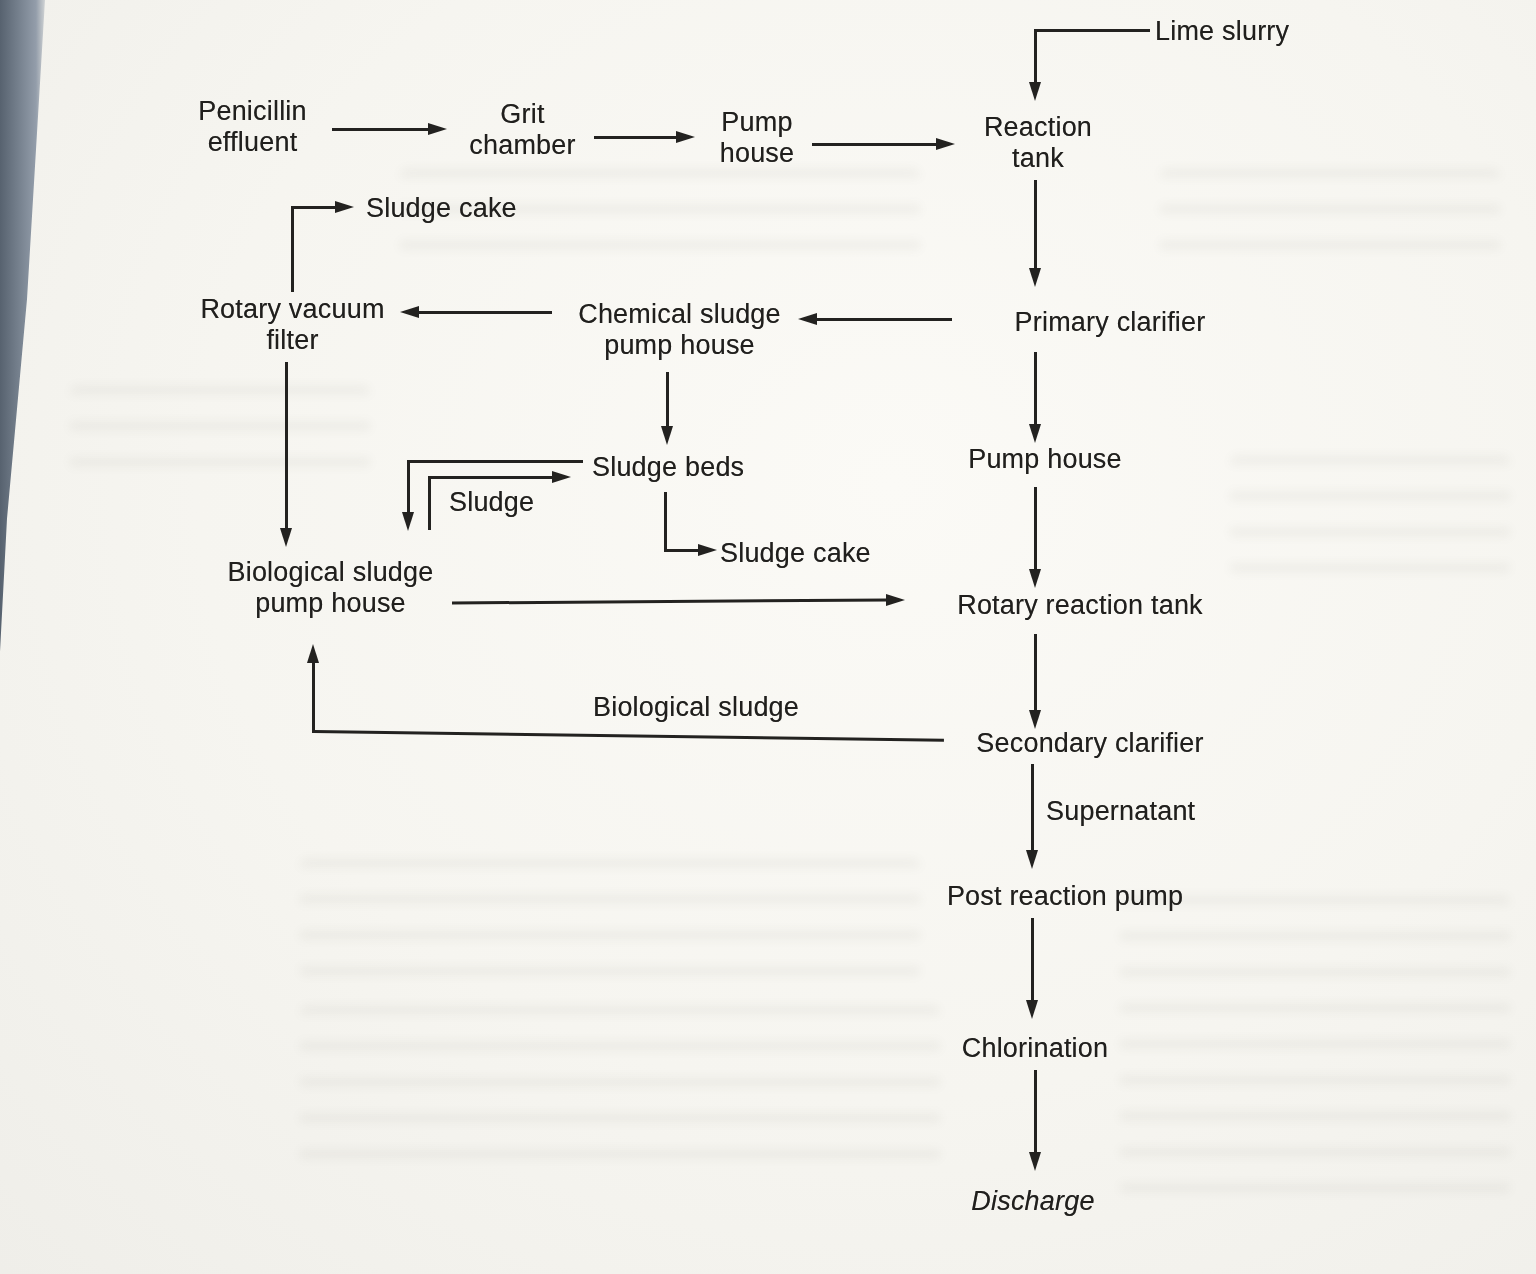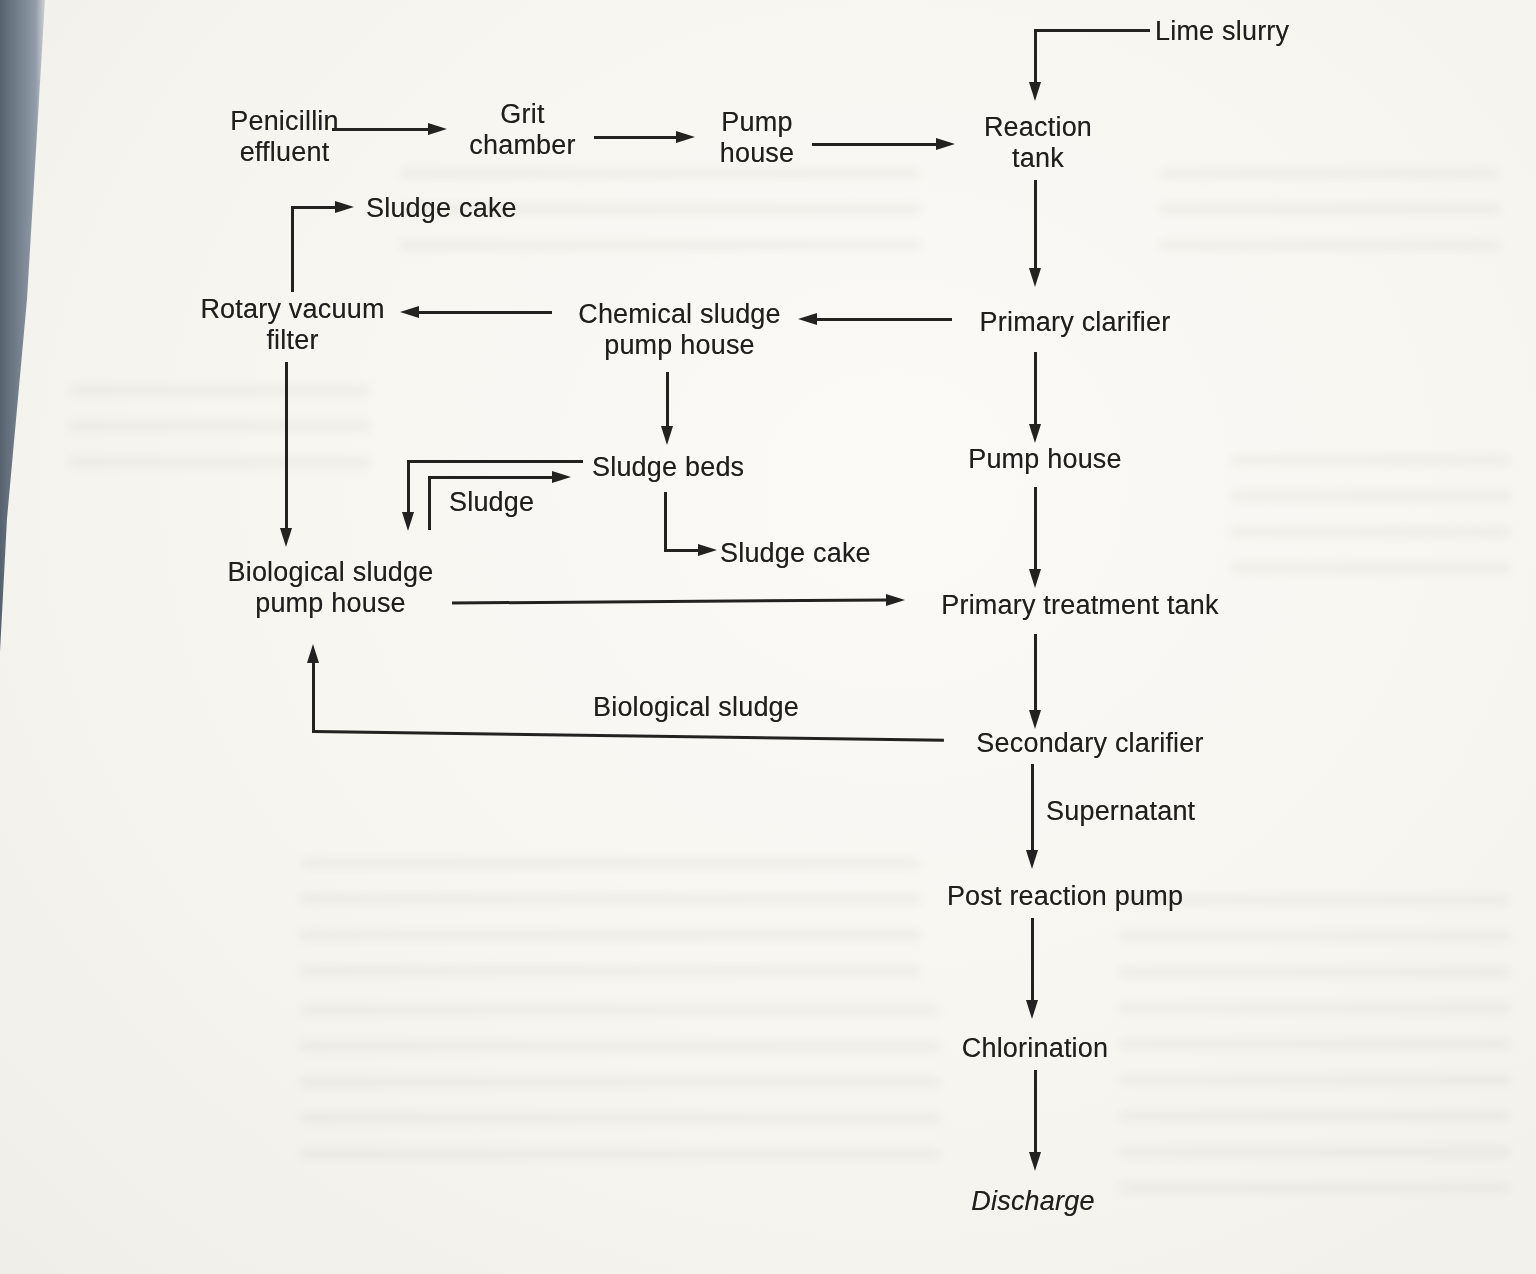--- a/index.html
+++ b/index.html
@@ -46,41 +46,41 @@
   <div class="ghost" style="left:400px;top:168px;width:520px;height:104px;"></div>
   <div class="ghost" style="left:1160px;top:168px;width:340px;height:104px;"></div>
   <div class="ghost" style="left:70px;top:385px;width:300px;height:100px;"></div>
   <div class="ghost" style="left:1230px;top:455px;width:280px;height:120px;"></div>
   <div class="ghost" style="left:300px;top:858px;width:620px;height:120px;"></div>
   <div class="ghost" style="left:1120px;top:895px;width:390px;height:300px;"></div>
   <div class="ghost" style="left:300px;top:1005px;width:640px;height:180px;"></div>
 
   <div>
 
-    <div class="node" style="left:212px;top:96px;width:145px;margin-top:10px;">Penicillin effluent</div>
+    <div class="node" style="left:180px;top:96px;width:145px;">Penicillin effluent</div>
     <div class="node" style="left:455px;top:99px;width:135px;">Grit chamber</div>
     <div class="node" style="left:703px;top:107px;width:108px;">Pump house</div>
     <div class="node" style="left:962px;top:112px;width:152px;">Reaction tank</div>
     <div class="node nw la" style="left:1155px;top:16px;">Lime slurry</div>
 
     <div class="ln h" style="left:332px;top:128px;width:98px;"></div>
     <div class="ah r" style="left:428px;top:123px;"></div>
     <div class="ln h" style="left:594px;top:136px;width:84px;"></div>
     <div class="ah r" style="left:676px;top:131px;"></div>
     <div class="ln h" style="left:812px;top:143px;width:126px;"></div>
     <div class="ah r" style="left:936px;top:138px;"></div>
 
     <div class="ln h" style="left:1036px;top:29px;width:114px;"></div>
     <div class="ln v" style="left:1034px;top:29px;height:55px;"></div>
     <div class="ah d" style="left:1029px;top:82px;"></div>
 
     <div class="ln v" style="left:1034px;top:180px;height:90px;"></div>
     <div class="ah d" style="left:1029px;top:268px;"></div>
 
-    <div class="node nw" style="left:955px;top:307px;width:240px;">Primary clarifier</div>
+    <div class="node nw" style="left:990px;top:307px;width:240px;">Primary clarifier</div>
     <div class="node" style="left:562px;top:299px;width:235px;">Chemical sludge pump house</div>
     <div class="node" style="left:190px;top:294px;width:205px;">Rotary vacuum filter</div>
     <div class="node nw la" style="left:366px;top:193px;">Sludge cake</div>
 
     <div class="ln h" style="left:816px;top:318px;width:136px;"></div>
     <div class="ah l" style="left:798px;top:313px;"></div>
 
     <div class="ln h" style="left:418px;top:311px;width:134px;"></div>
     <div class="ah l" style="left:400px;top:306px;"></div>
 
@@ -104,21 +104,21 @@
 
     <div class="ln v" style="left:428px;top:476px;height:54px;"></div>
     <div class="ln h" style="left:428px;top:476px;width:126px;"></div>
     <div class="ah r" style="left:552px;top:471px;"></div>
 
     <div class="ln v" style="left:664px;top:492px;height:60px;"></div>
     <div class="ln h" style="left:664px;top:549px;width:36px;"></div>
     <div class="ah r" style="left:698px;top:544px;"></div>
 
     <div class="node nw" style="left:960px;top:444px;width:170px;">Pump house</div>
-    <div class="node nw" style="left:930px;top:590px;width:300px;">Primary treatment tank</div>
+    <div class="node nw" style="left:930px;top:590px;width:300px;">Rotary reaction tank</div>
     <div class="node nw" style="left:945px;top:728px;width:290px;">Secondary clarifier</div>
     <div class="node" style="left:213px;top:557px;width:235px;">Biological sludge pump house</div>
 
     <div class="ln v" style="left:1034px;top:352px;height:74px;"></div>
     <div class="ah d" style="left:1029px;top:424px;"></div>
 
     <div class="ln v" style="left:1034px;top:487px;height:84px;"></div>
     <div class="ah d" style="left:1029px;top:569px;"></div>
 
     <div class="ln h" style="left:452px;top:600px;width:436px;transform:rotate(-0.4deg);"></div>

